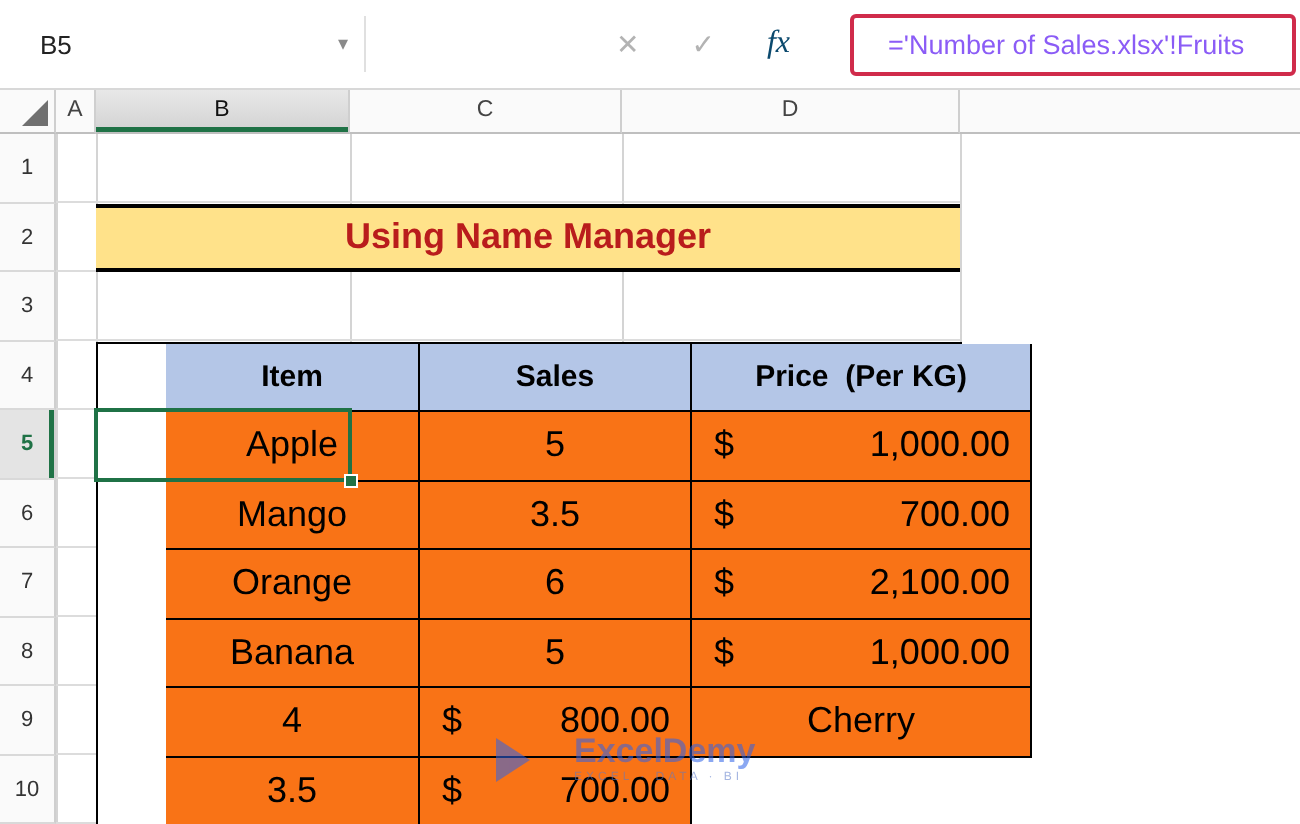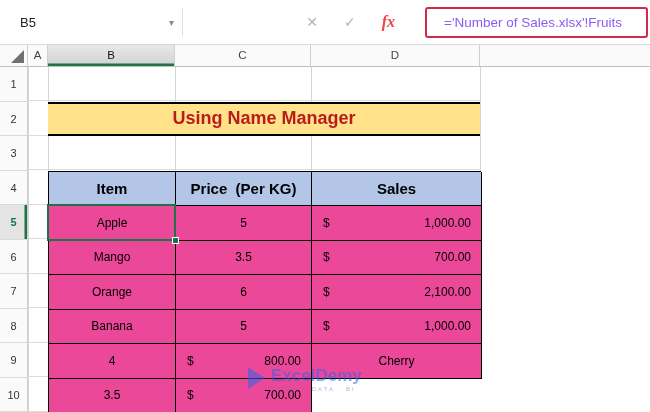--- a/index.html
+++ b/index.html
@@ -9,22 +9,22 @@
   
   .toolbar { position:absolute; top:0; left:0; width:650px; height:45px; background:#fff;
              border-bottom:1px solid #d8d8d8; display:flex; align-items:center; }
   .name-box { width:182px; height:30px; padding:0 8px 0 20px; display:flex; align-items:center;
               justify-content:space-between; font-size:13px; color:#222; cursor:default; }
   .name-caret { font-size:10px; color:#8a8a8a; }
   .tb-divider { width:1px; height:28px; background:#e0e0e0; }
   .fb-buttons { width:242px; height:100%; display:flex; align-items:center; justify-content:flex-end;
                 gap:26px; padding-right:30px; }
   .fb-btn { font-size:14px; color:#b3b3b3; }
-  .fb-btn.fx { font-family:"Liberation Serif", serif; font-style:italic; font-weight:bold;
-               font-size:16px; color:#ef4444; }
+  .fb-btn.fx { font-family:"Liberation Serif", serif; font-style:italic; font-weight:normal;
+               font-size:16px; color:#0c4a6e; }
   .formula-input { flex:1; height:31px; margin-right:2px; border:2.5px solid #D02B4B; border-radius:3px;
                    display:flex; align-items:center; padding-left:17px; font-size:13.5px; color:#8b5cf6;
                    background:#fff; white-space:nowrap; overflow:hidden; }
 
   
   .sheet { position:absolute; top:45px; left:0; width:650px; height:367px; background:#fff; }
 
   
   .col-h, .corner { position:absolute; top:0; height:22px; background:#FAFAFA;
                     border-right:1px solid #cfcfcf; border-bottom:1px solid #bfbfbf;
@@ -63,35 +63,35 @@
 
   
   .banner { position:absolute; left:48px; top:56.5px; width:432px; height:34.5px;
             background:#FFE28A; border-top:2px solid #000; border-bottom:2px solid #000;
             display:flex; align-items:center; justify-content:center;
             font-size:18px; font-weight:bold; color:#b91c1c; }
 
   
   .table { position:absolute; left:48px; top:125.5px; width:433px;
            display:grid; grid-template-columns:127px 136px 170px; grid-auto-rows:34.5px;
-           border-top:1px solid #000; border-left:1px solid #000; background:#fff; }
+           border-top:1px solid #000; border-left:1px solid #000; background:#fff;padding-left:34px; }
   .tc { border-right:1px solid #000; border-bottom:1px solid #000; display:flex;
-        align-items:center; justify-content:center; font-size:12px; color:#000; background:#ec4899; }
+        align-items:center; justify-content:center; font-size:18px; color:#000; background:#f97316; }
   .tc.th { background:#B4C6E7; font-weight:bold; font-size:15px; white-space:pre; }
   .tc.sales { justify-content:space-between; padding:0 10px 0 11px; }
 
   
   .selection { position:absolute; left:47px; top:159px; width:129px; height:37px;
                border:2.5px solid #1F7246; pointer-events:none; }
   .fill-handle { position:absolute; right:-4.5px; bottom:-4.5px; width:7px; height:7px;
                  background:#1F7246; border:1.5px solid #fff; }
 
   
-  .watermark { position:absolute; left:248px; top:322px; display:flex; 
-               gap:6px; opacity:0.55; pointer-events:none; }
+  .watermark { position:absolute; left:248px; top:322px; display:flex; align-items:center;
+               gap:22px; opacity:0.55; pointer-events:none; }
   .wm-tri { width:0; height:0; border-left:17px solid #2E62E8;
             border-top:11px solid transparent; border-bottom:11px solid transparent; }
   .wm-text { display:flex; flex-direction:column; line-height:1; }
   .wm-brand { font-size:17px; font-weight:bold; color:#2E62E8; }
   .wm-tag { font-size:6px; letter-spacing:2px; color:#5a79c9; margin-top:2px; }
 </style>
 </head>
 <body>
 
 <div class="stage">
@@ -133,22 +133,22 @@
     <div class="row-h r6">6</div>
     <div class="row-h r7">7</div>
     <div class="row-h r8">8</div>
     <div class="row-h r9">9</div>
     <div class="row-h r10">10</div>
 
     <div class="banner">Using Name Manager</div>
 
     <div class="table">
       <div class="tc th">Item</div>
+      <div class="tc th">Sales</div>
       <div class="tc th">Price  (Per KG)</div>
-      <div class="tc th">Sales</div>
 
     <div class="tc item">Apple</div>
         <div class="tc price">5</div>
         <div class="tc sales">
           <span>$</span>
           <span>1,000.00</span>
         </div>
         <div class="tc item">Mango</div>
         <div class="tc price">3.5</div>
         <div class="tc sales">

